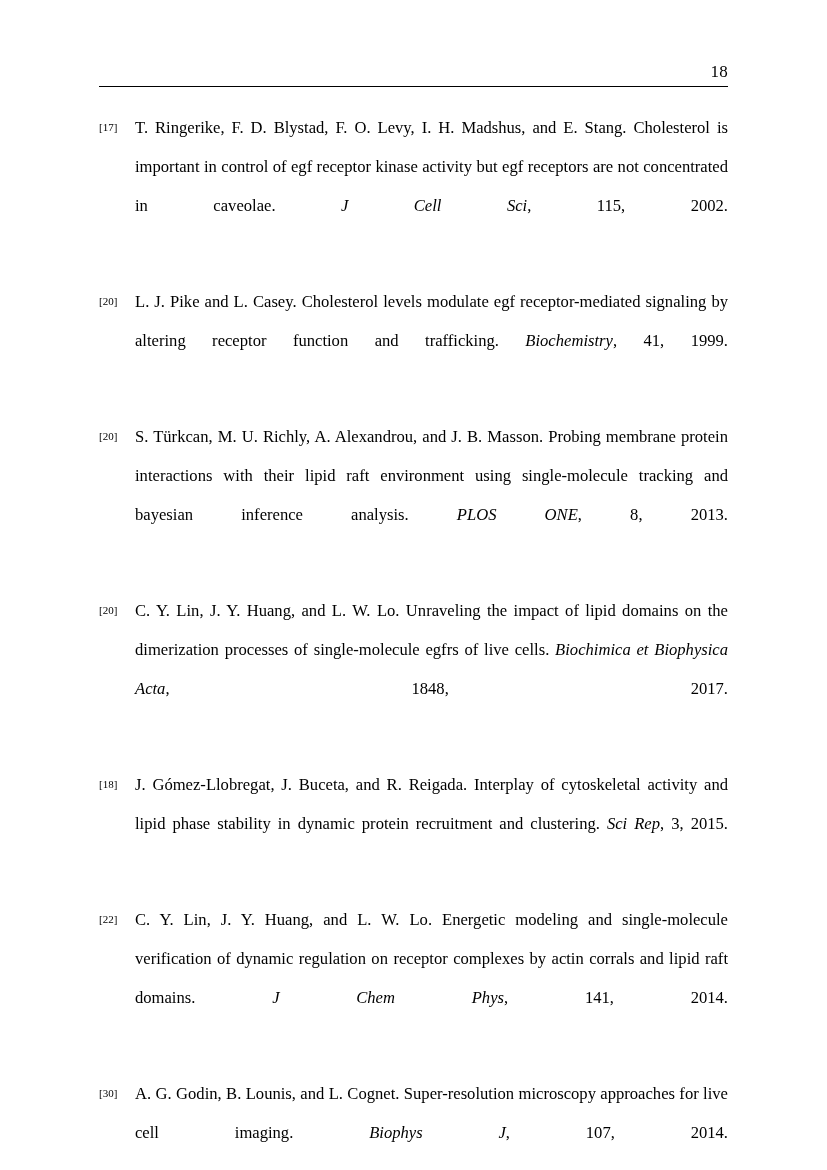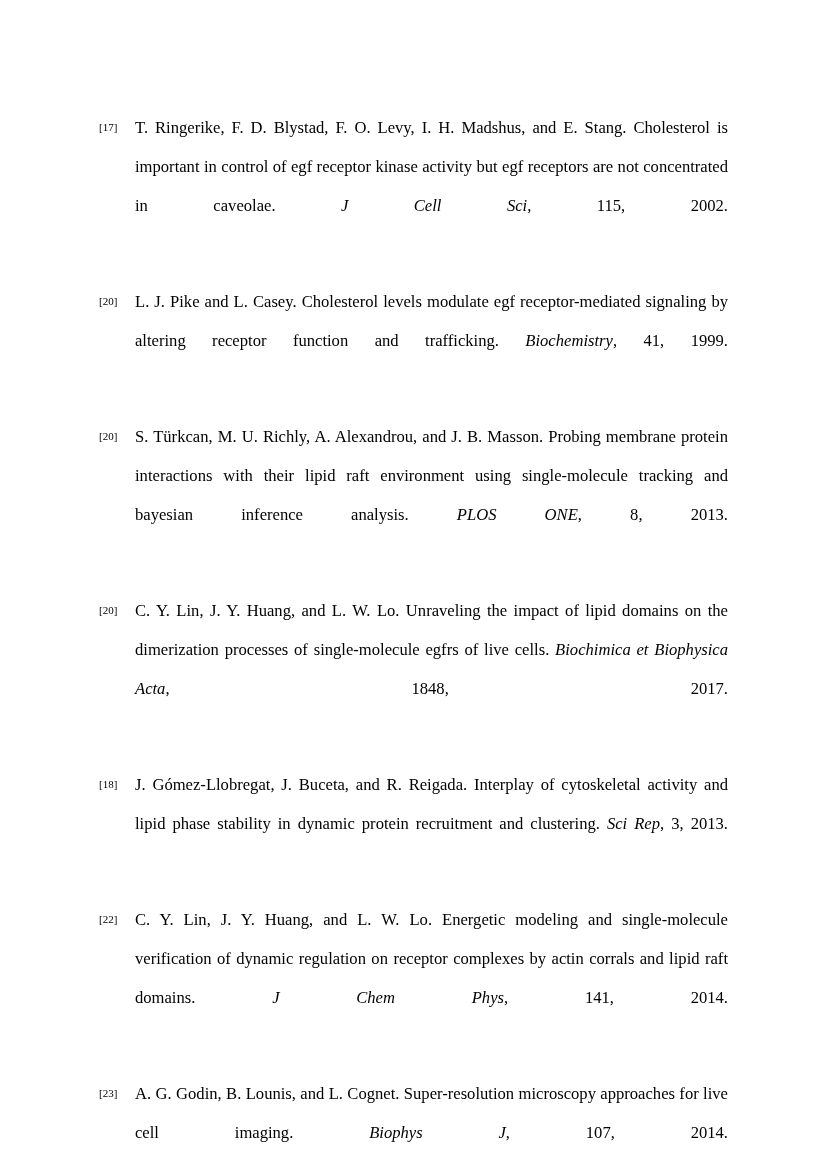--- a/index.html
+++ b/index.html
@@ -75,45 +75,49 @@
     content: "";
     display: inline-block;
     width: 100%;
   }
 </style>
 </head>
 <body>
 
 <div class="page">
 
+  <div class="header">
+    <div class="page-number">18</div>
+    <div class="header-rule"></div>
+  </div>
 
   <div class="biblio">
       <div class="ref">
         <span class="ref-label">[17]</span>
         <span class="ref-body"><span>T. Ringerike, F. D. Blystad, F. O. Levy, I. H. Madshus, and E. Stang. Cholesterol is important in control of egf receptor kinase activity but egf receptors are not concentrated in caveolae. </span><i>J Cell Sci</i><span>, 115, 2002.</span></span>
       </div>
       <div class="ref">
         <span class="ref-label">[20]</span>
         <span class="ref-body"><span>L. J. Pike and L. Casey.  Cholesterol levels modulate egf receptor-mediated signaling by altering receptor function and trafficking. </span><i>Biochemistry</i><span>, 41, 1999.</span></span>
       </div>
       <div class="ref">
         <span class="ref-label">[20]</span>
         <span class="ref-body"><span>S. Türkcan, M. U. Richly, A. Alexandrou, and J. B. Masson.  Probing membrane protein interactions with their lipid raft environment using single-molecule tracking and bayesian inference analysis. </span><i>PLOS ONE</i><span>, 8, 2013.</span></span>
       </div>
       <div class="ref">
         <span class="ref-label">[20]</span>
         <span class="ref-body"><span>C. Y. Lin, J. Y. Huang, and L. W. Lo.  Unraveling the impact of lipid domains on the dimerization processes of single-molecule egfrs of live cells. </span><i>Biochimica et Biophysica Acta</i><span>, 1848, 2017.</span></span>
       </div>
       <div class="ref">
         <span class="ref-label">[18]</span>
-        <span class="ref-body"><span>J. Gómez-Llobregat, J. Buceta, and R. Reigada. Interplay of cytoskeletal activity and lipid phase stability in dynamic protein recruitment and clustering. </span><i>Sci Rep</i><span>, 3, 2013.</span></span>
+        <span class="ref-body"><span>J. Gómez-Llobregat, J. Buceta, and R. Reigada. Interplay of cytoskeletal activity and lipid phase stability in dynamic protein recruitment and clustering. </span><i>Sci Rep</i><span>, 3, 2015.</span></span>
       </div>
       <div class="ref">
         <span class="ref-label">[22]</span>
         <span class="ref-body"><span>C. Y. Lin, J. Y. Huang, and L. W. Lo. Energetic modeling and single-molecule verification of dynamic regulation on receptor complexes by actin corrals and lipid raft domains. </span><i>J Chem Phys</i><span>, 141, 2014.</span></span>
       </div>
       <div class="ref">
-        <span class="ref-label">[23]</span>
+        <span class="ref-label">[30]</span>
         <span class="ref-body"><span>A. G. Godin, B. Lounis, and L. Cognet.  Super-resolution microscopy approaches for live cell imaging. </span><i>Biophys J</i><span>, 107, 2014.</span></span>
       </div>
     </div>
 
 </div>
 
 </body></html>

